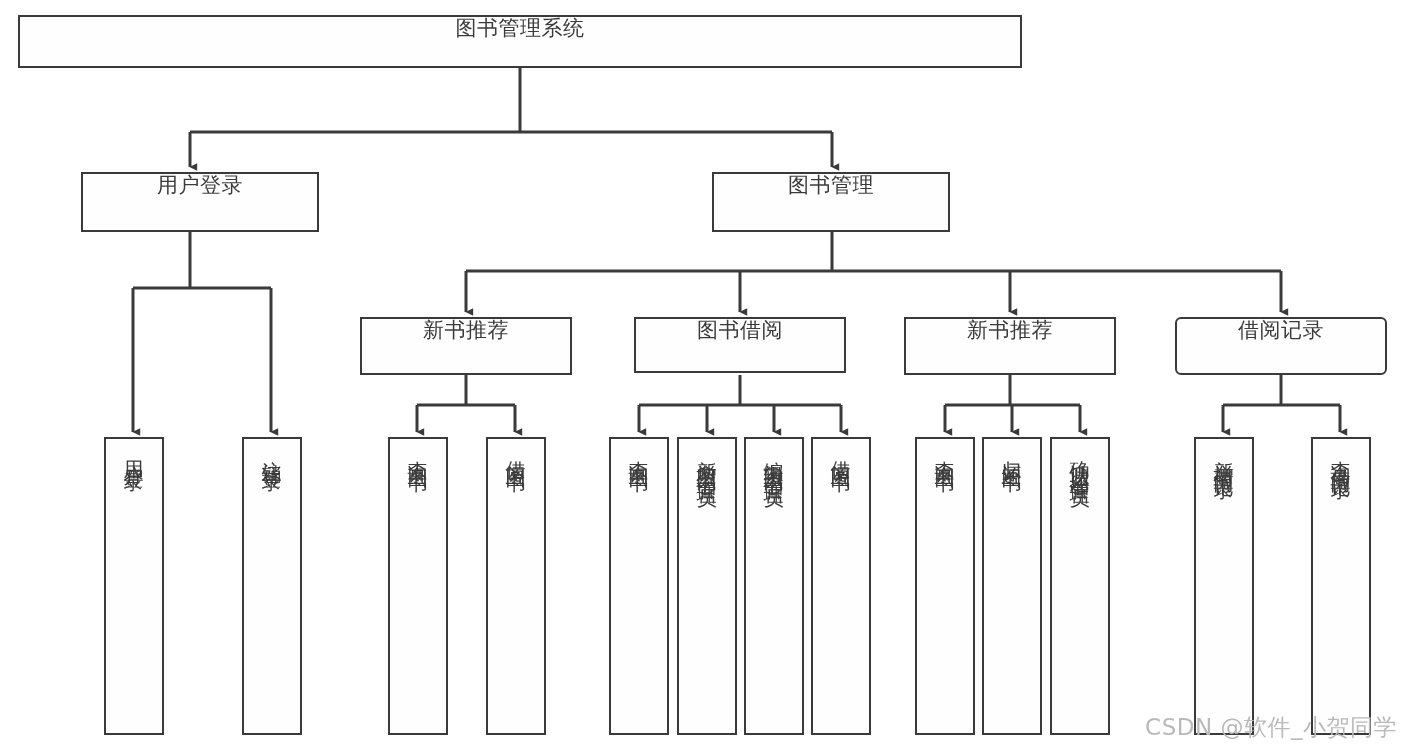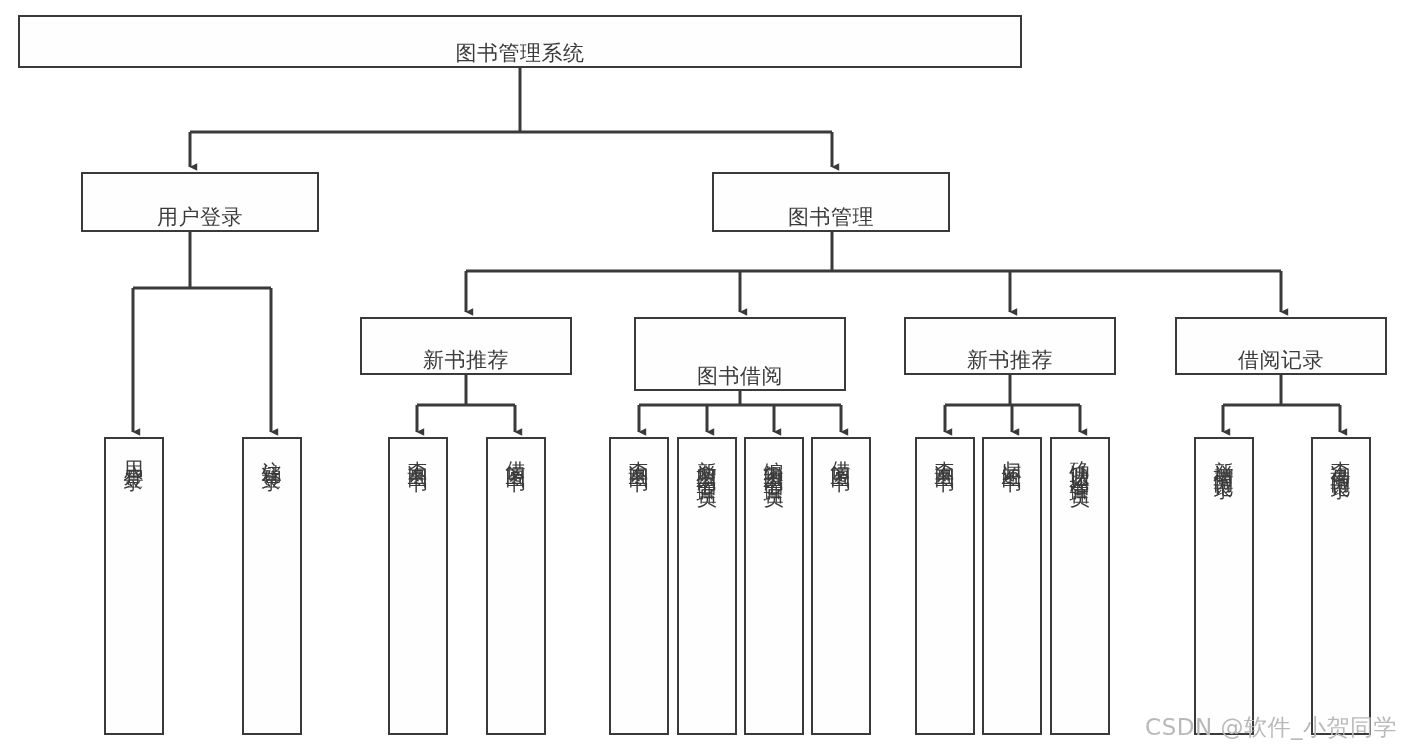--- a/index.html
+++ b/index.html
@@ -25,21 +25,21 @@
     width: 1405px;
     height: 747px;
     pointer-events: none;
   }
   .node {
     position: absolute;
     box-sizing: border-box;
     background: #fefefe;
     border: 2px solid #3a3a3a;
     display: flex;
-    align-items: flex-end;
+    align-items: flex-start;
     justify-content: center;
     z-index: 2;
   }
   .node-label {
     color: #3b3b3b;
     font-size: 21px;
     line-height: 1.12;
     letter-spacing: 0.5px;
     white-space: nowrap;
     text-align: center;
@@ -137,27 +137,27 @@
   <div class="node horiz" style="left:81px; top:172px; width:238px; height:60px;">
     <span class="node-label">用户登录</span>
   </div>
   <div class="node horiz" style="left:712px; top:172px; width:238px; height:60px;">
     <span class="node-label">图书管理</span>
   </div>
 
   <div class="node horiz" style="left:360px; top:317px; width:212px; height:58px;">
     <span class="node-label">新书推荐</span>
   </div>
-  <div class="node horiz" style="left:634px; top:317px; width:212px; height:74px;">
+  <div class="node horiz" style="left:634px; top:317px; width:212px; height:56px;">
     <span class="node-label">图书借阅</span>
   </div>
   <div class="node horiz" style="left:904px; top:317px; width:212px; height:58px;">
     <span class="node-label">新书推荐</span>
   </div>
-  <div class="node horiz" style="left:1175px; top:317px; width:212px; height:58px;">
+  <div class="node horiz" style="left:1175px; top:317px; width:212px; height:58px;border-radius:6px;">
     <span class="node-label">借阅记录</span>
   </div>
 
   <div class="node vert" style="left:104px; top:437px; width:60px; height:298px;">
     <span class="node-label">用户登录</span>
   </div>
   <div class="node vert" style="left:242px; top:437px; width:60px; height:298px;">
     <span class="node-label">注销登录</span>
   </div>
 

